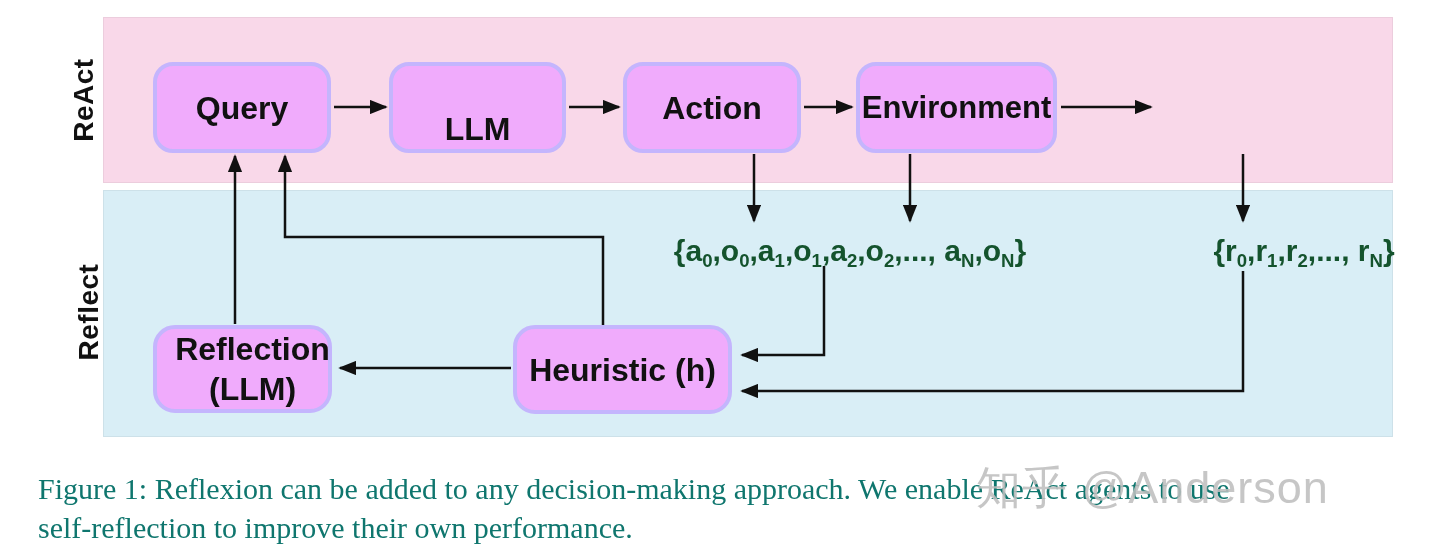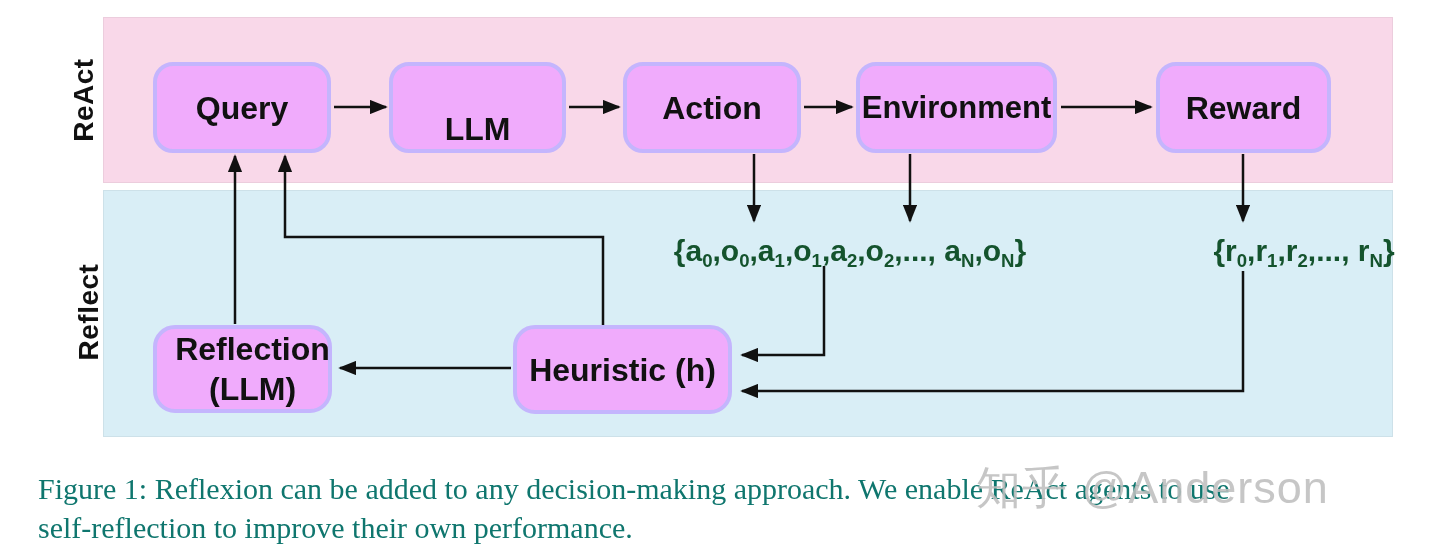--- a/index.html
+++ b/index.html
@@ -85,23 +85,20 @@
   </div>
   <div class="node" id="node-llm">
     <span class="ln">LLM</span>
   </div>
   <div class="node" id="node-action">
     <span class="ln">Action</span>
   </div>
   <div class="node" id="node-environment">
     <span class="ln">Environment</span>
   </div>
-  <div class="node" id="node-reward">
-    <span class="ln">Reward</span>
-  </div>
   <div class="node" id="node-reflection">
     <span class="ln">Reflection</span>
     <span class="ln">(LLM)</span>
   </div>
   <div class="node" id="node-heuristic">
     <span class="ln">Heuristic (h)</span>
   </div>
 
   <div class="seq" id="seq-trajectory">{a<sub>0</sub>,o<sub>0</sub>,a<sub>1</sub>,o<sub>1</sub>,a<sub>2</sub>,o<sub>2</sub>,..., a<sub>N</sub>,o<sub>N</sub>}</div>
   <div class="seq" id="seq-rewards">{r<sub>0</sub>,r<sub>1</sub>,r<sub>2</sub>,..., r<sub>N</sub>}</div>

